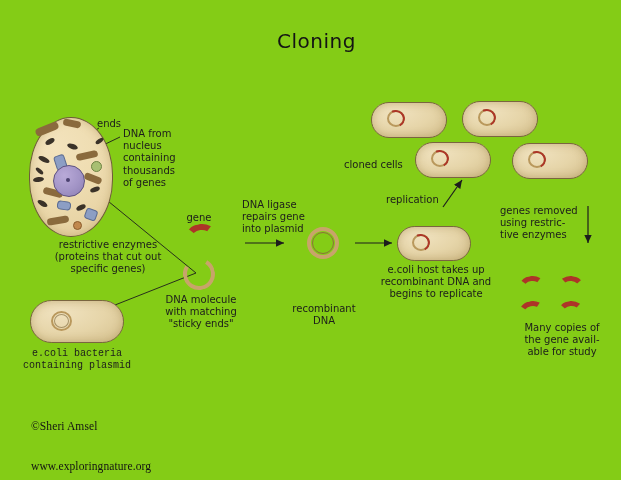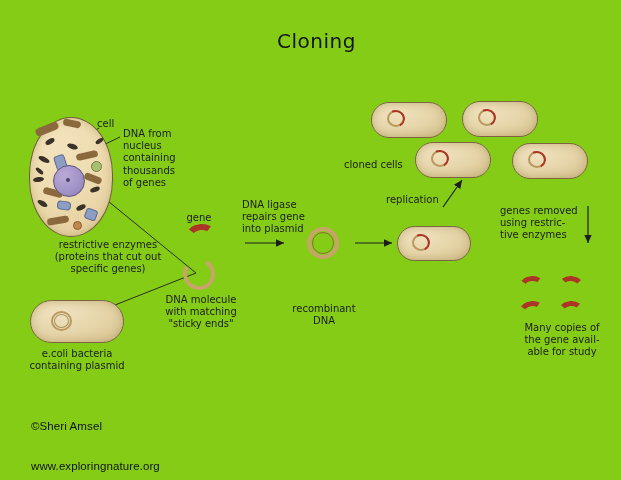--- a/index.html
+++ b/index.html
@@ -19,21 +19,21 @@
 
   
   .title {
     font-family: "DejaVu Sans", sans-serif;
     font-size: 20px;
     color: #141414;
     letter-spacing: 0.5px;
     white-space: nowrap;
   }
   .sig {
-    font-family: Liberation Sans, sans-serif;
+    font-family: Liberation Serif, serif;
     font-size: 11.5px;
     color: #131313;
     white-space: nowrap;
     letter-spacing: .1px;
   }
 
   
   .cap {
     font-family: "DejaVu Sans", sans-serif;
     font-size: 10px;
@@ -197,38 +197,38 @@
       <div class="org blue" style="left:56px; top:92px; width:10px; height:9px;  border-radius:3px; transform:rotate(20deg);"></div>
       <div class="org brown" style="left:18px; top:100px;width:22px; height:7px;  border-radius:6px; transform:rotate(-10deg);"></div>
       <div class="org orange" style="left:44px; top:104px;width:7px;  height:7px;"></div>
       <div class="org" style="left:6px;  top:52px; width:9px;  height:4px;  transform:rotate(40deg);"></div>
       <div class="org" style="left:66px; top:22px; width:9px;  height:4px;  transform:rotate(-35deg);"></div>
     </div>
     <div class="nucleus"></div>
     <div class="nucleolus"></div>
   </div>
 
-  <div class="abs cap l" style="left:97px; top:118px;">cell</div>
+  <div class="abs cap l" style="left:97px; top:118px;">ends</div>
 
   <div class="abs cap c" style="left:38px; top:239px; width:140px;">restrictive enzymes
 (proteins that cut out
 specific genes)</div>
 
   <div class="abs cap l" style="left:123px; top:128px;">DNA from
 nucleus
 containing
 thousands
 of genes</div>
 
   <div class="abs" style="left:30px; top:300px;">
     <div class="bact" style="width:92px; height:41px;"></div>
     <div class="ring" style="left:21px; top:11px; width:21px; height:20px;"></div>
     <div class="ring-inner-shadow" style="left:24px; top:14px; width:15px; height:14px;"></div>
   </div>
-  <div class="abs cap c" style="left:17px; top:348px; width:120px;">e.coli bacteria
+  <div class="abs cap c" style="left:17px; top:348px; width:120px;font-family:Liberation Mono, monospace;">e.coli bacteria
 containing plasmid</div>
 
   <div class="abs cap c" style="left:174px; top:212px; width:50px;">gene</div>
   <div class="abs" style="left:186px; top:224px;">
     <div class="gene-arc big" style="left:0; top:0;"></div>
   </div>
 
   <div class="abs" style="left:183px; top:258px;">
     <div class="open-ring" style="left:0; top:0; width:32px; height:32px;"></div>
   </div>
@@ -245,20 +245,23 @@
     <div class="full-ring-in" style="left:5px; top:5px; width:22px; height:22px;"></div>
   </div>
   <div class="abs cap c" style="left:286px; top:264px; width:76px;margin-top:39px;">recombinant
 DNA</div>
 
   <div class="abs" style="left:397px; top:226px;">
     <div class="bact" style="width:72px; height:33px;"></div>
     <div class="ring" style="left:15px; top:8px; width:18px; height:17px;"></div>
     <div class="gene-seg" style="left:15px; top:8px; width:18px; height:17px;"></div>
   </div>
+  <div class="abs cap c" style="left:372px; top:264px; width:128px;">e.coli host takes up
+recombinant DNA and
+begins to replicate</div>
 
   <div class="abs cap l" style="left:386px; top:194px;">replication</div>
 
   <div class="abs cap l" style="left:344px; top:159px;text-align:right;">cloned cells</div>
 
   <div class="abs" style="left:371px; top:102px;">
     <div class="bact" style="width:74px; height:34px;"></div>
     <div class="ring" style="left:16px; top:8px; width:18px; height:17px;"></div>
     <div class="gene-seg" style="left:16px; top:8px; width:18px; height:17px;"></div>
   </div>

